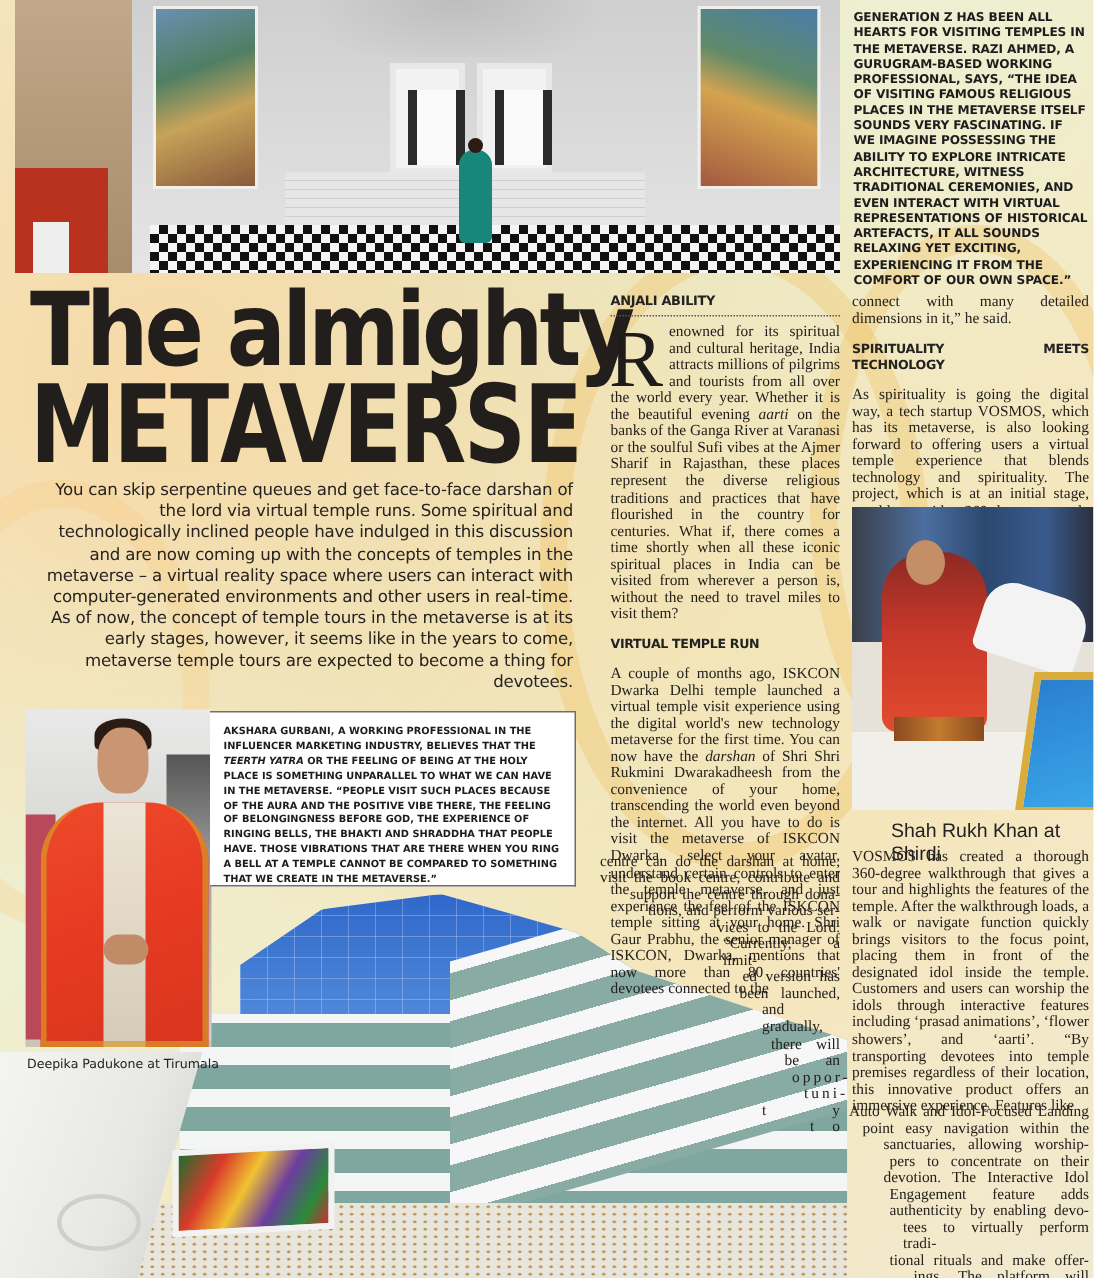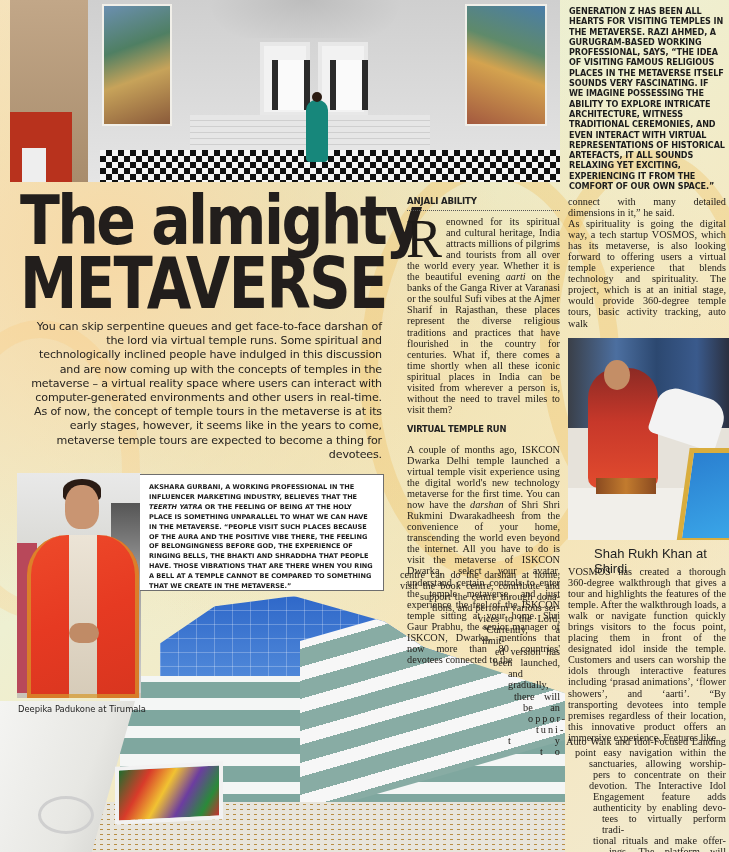--- a/index.html
+++ b/index.html
@@ -230,20 +230,21 @@
   <span style="margin-left:114px;">there will</span>
   <span style="margin-left:123px;">be an</span>
   <span style="margin-left:128px; letter-spacing:2px;">oppor-</span>
   <span style="margin-left:136px; letter-spacing:2px;">tuni-</span>
   <span style="margin-left:108px;">t y</span>
   <span style="margin-left:140px;">t o</span>
 </div>
 
 <div class="col col-right-top">
   <p>connect with many detailed dimensions in it,” he said.</p>
+  <div class="sub">SPIRITUALITY MEETS TECHNOLOGY</div>
   <p>As spirituality is going the digital way, a tech startup VOSMOS, which has its metaverse, is also looking forward to offering users a virtual temple experience that blends technology and spirituality. The project, which is at an initial stage, would provide 360-degree temple tours, basic activity tracking, auto walk</p>
 </div>
 
 <div class="photo-srk">
   <div class="srk-crowd"></div>
   <div class="srk-floor"></div>
   <div class="srk-monk"></div>
   <div class="srk-monkhead"></div>
   <div class="srk-mat"></div>
   <div class="srk-man"></div>

